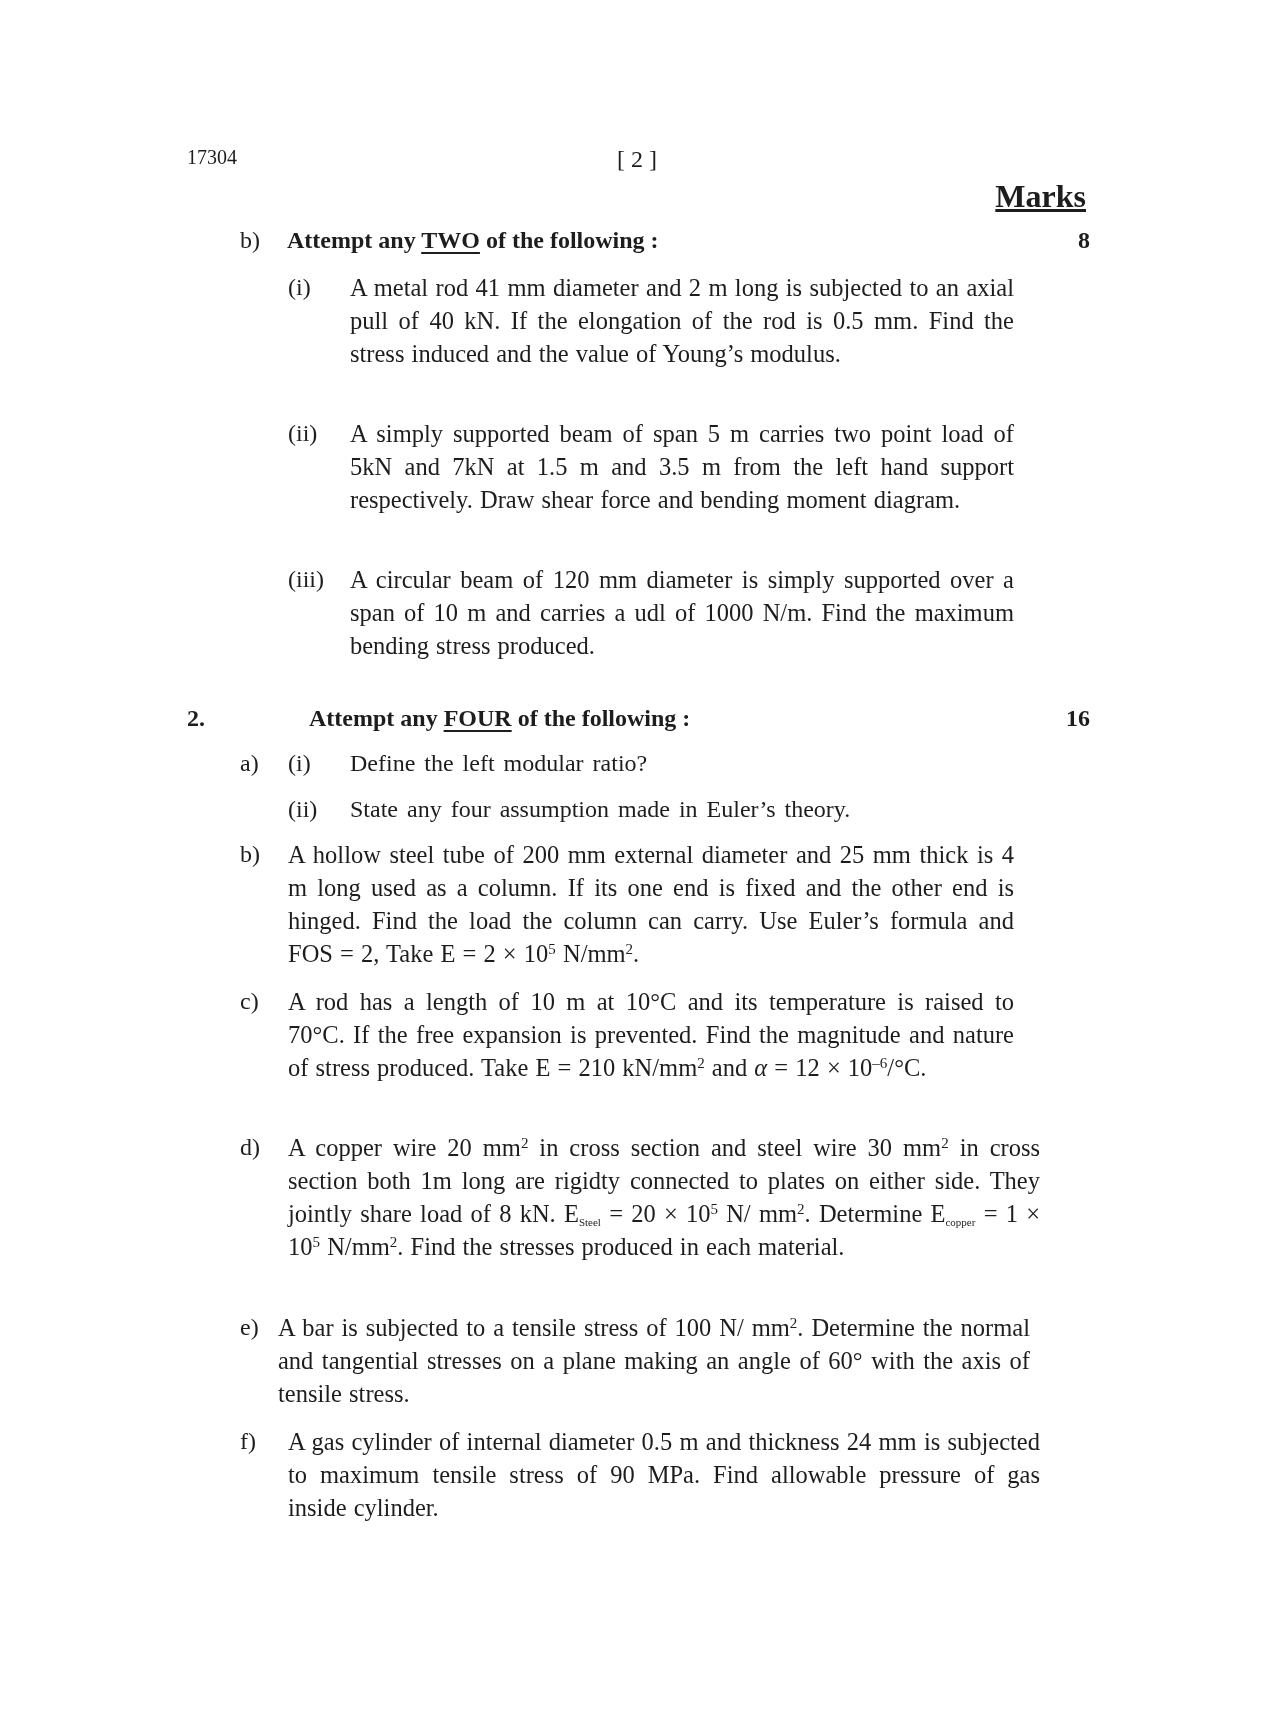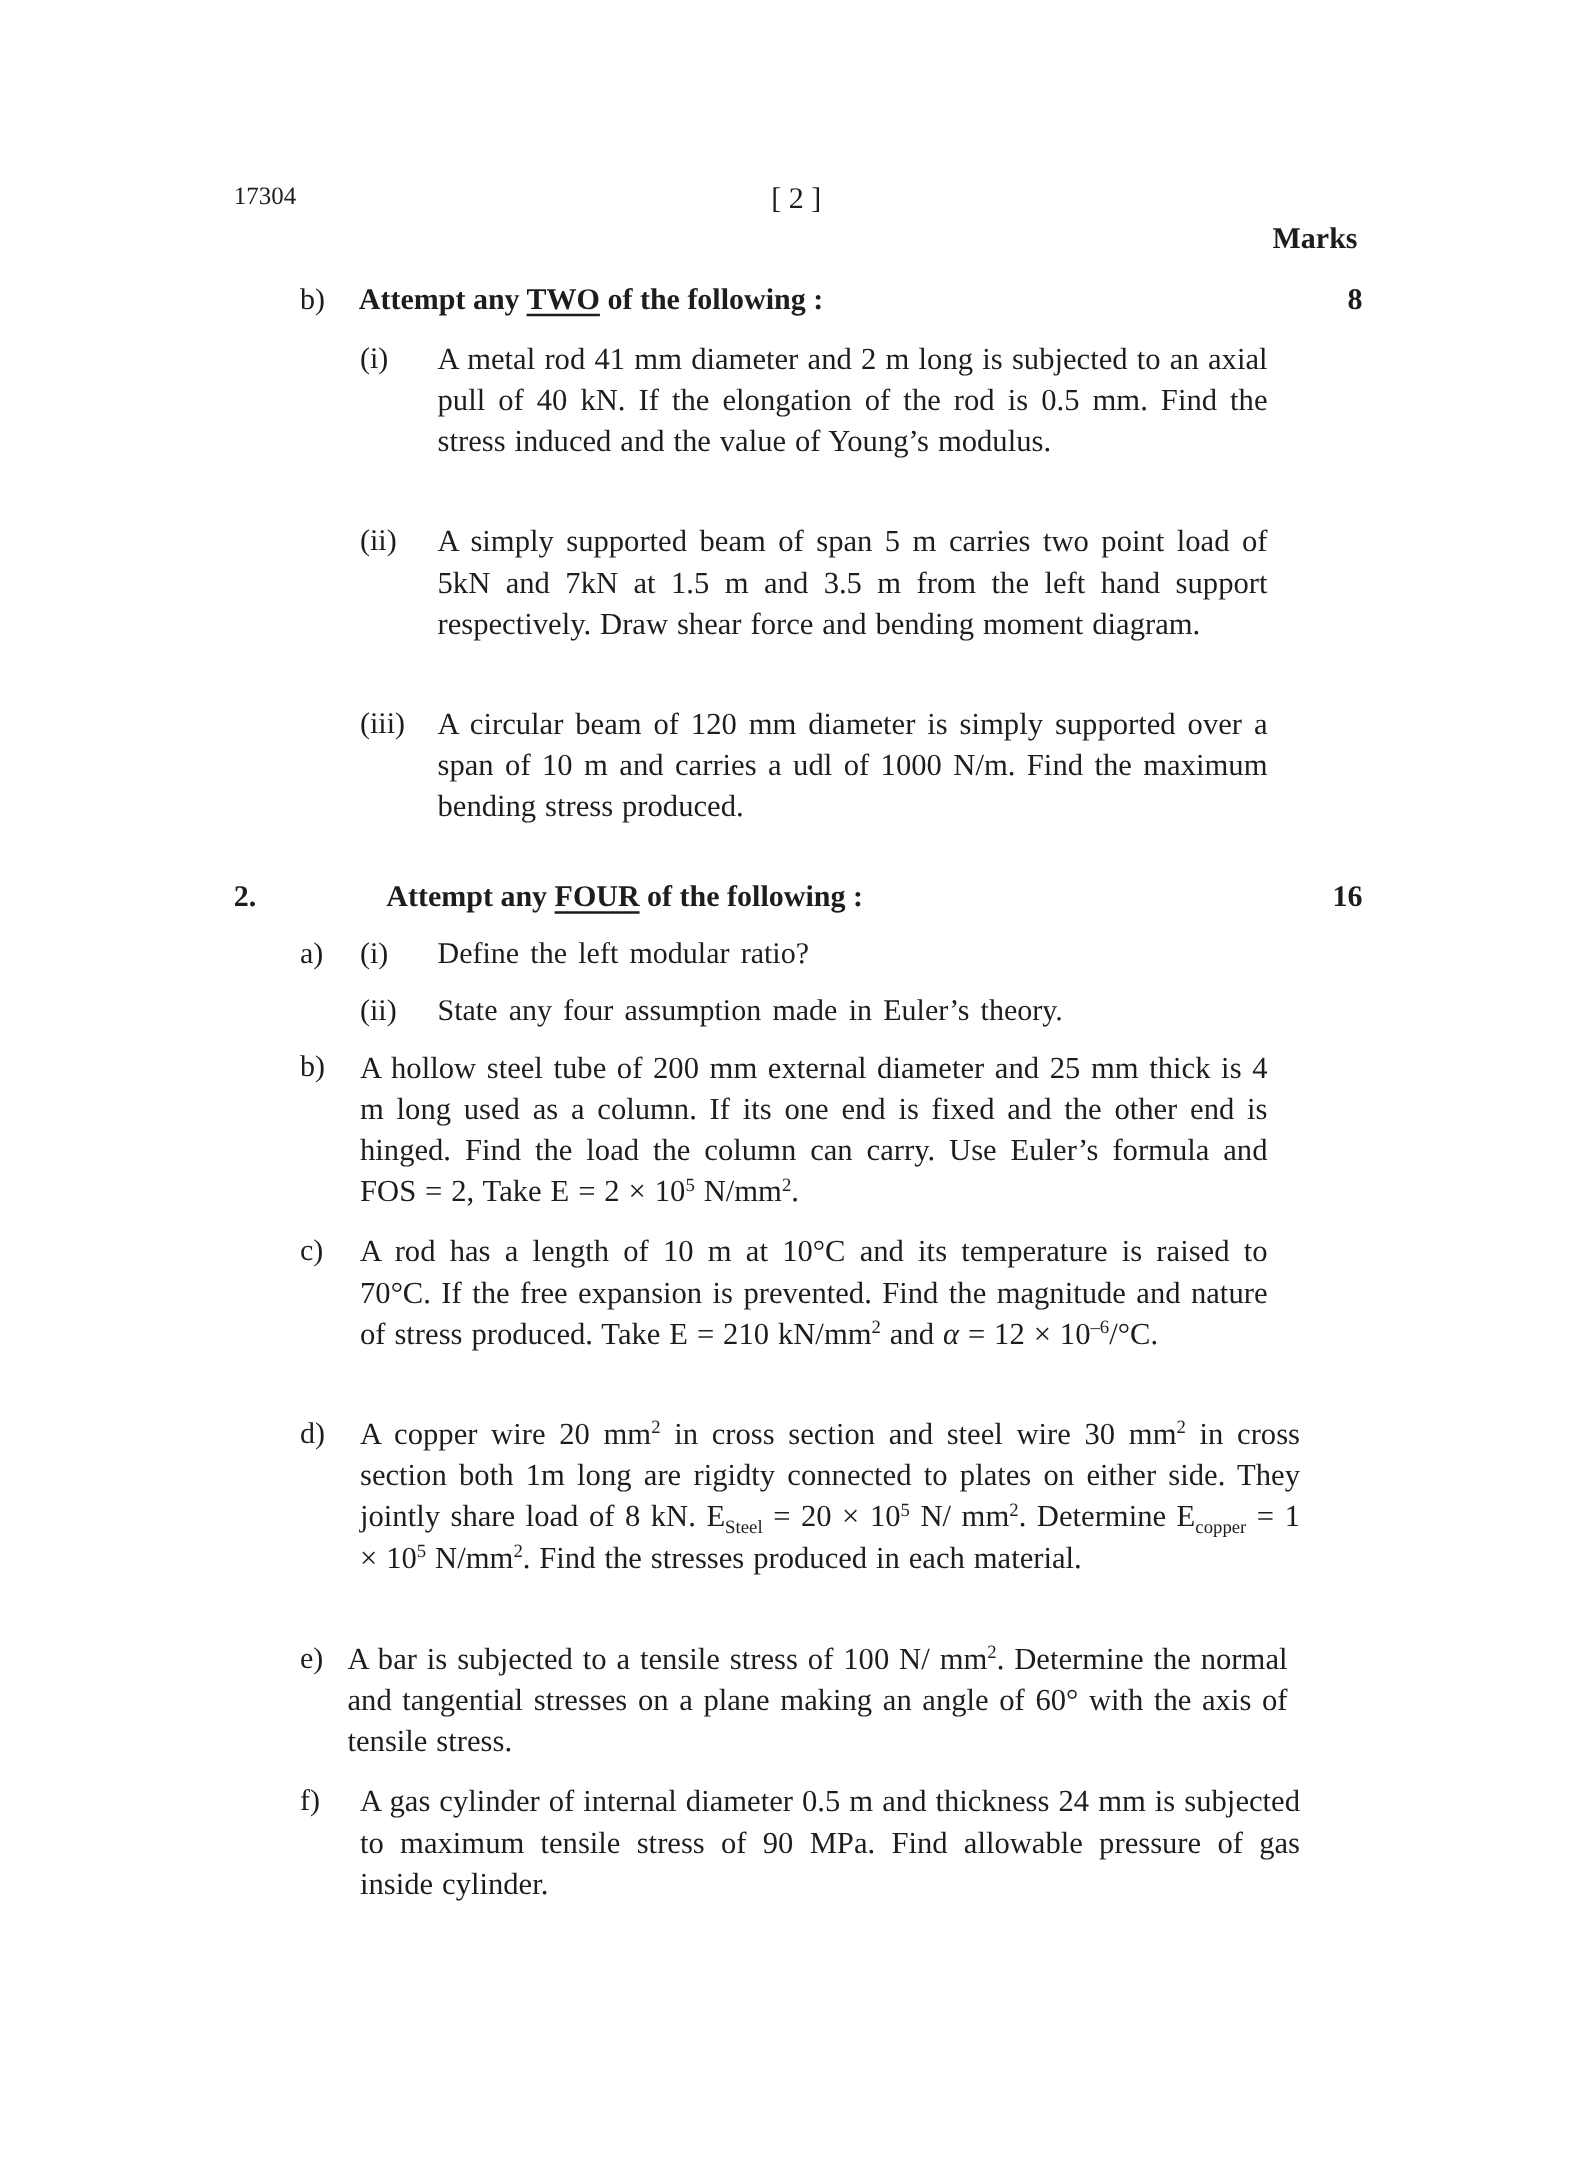--- a/index.html
+++ b/index.html
@@ -7,36 +7,36 @@
       width: 1275px;
       height: 1726px;
       position: relative;
       overflow: hidden;
       font-family: "Liberation Serif", "DejaVu Serif", serif;
       color: #1d1d1d;
     }
     .abs { position: absolute; }
     .hdr-code { left: 187px; top: 146px; font-size: 20px; }
     .hdr-page { left: 617px; top: 146px; font-size: 24px; }
-    .marks-label { right: 189px; top: 178px; font-size: 24px; font-weight: bold; }
+    .marks-label { right: 189px; top: 178px; font-size: 32px; font-weight: bold; text-decoration: underline; }
 
     .line { position: absolute; font-size: 24px; line-height: 33px; white-space: nowrap; }
     .bold { font-weight: bold; text-align: center; }
     .u { text-decoration: underline; text-underline-offset: 4px; text-decoration-thickness: 1.5px; }
 
     .para {
       position: absolute;
       font-size: 24.5px;
       line-height: 33px;
       text-align: justify;
       text-align-last: left;
       word-spacing: 1px;
     }
     .para sup { font-size: 15px; line-height: 0; vertical-align: 0.55em; }
-    .para sub { font-size: 15px; line-height: 0; vertical-align: -0.35em; }
+    .para sub { font-size: 11px; line-height: 0; vertical-align: -0.35em; }
     .label { position: absolute; font-size: 24px; line-height: 33px; }
     .mark { position: absolute; font-size: 24px; font-weight: bold; line-height: 33px; text-align: right; width: 60px; }
   </style>
 </head>
 <body>
 
 <div class="abs hdr-code">17304</div>
 <div class="abs hdr-page">[ 2 ]</div>
 <div class="abs marks-label">Marks</div>
 

